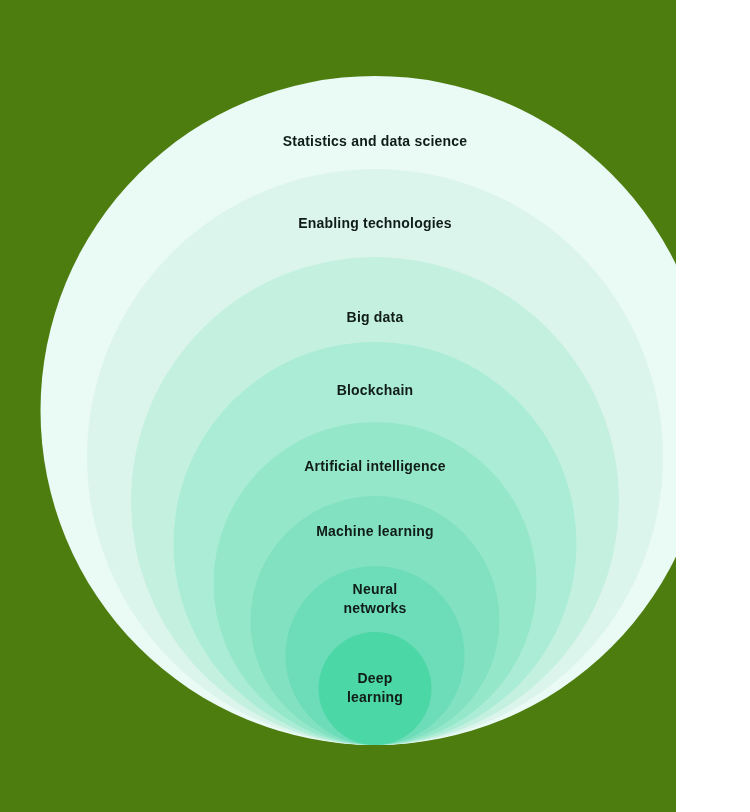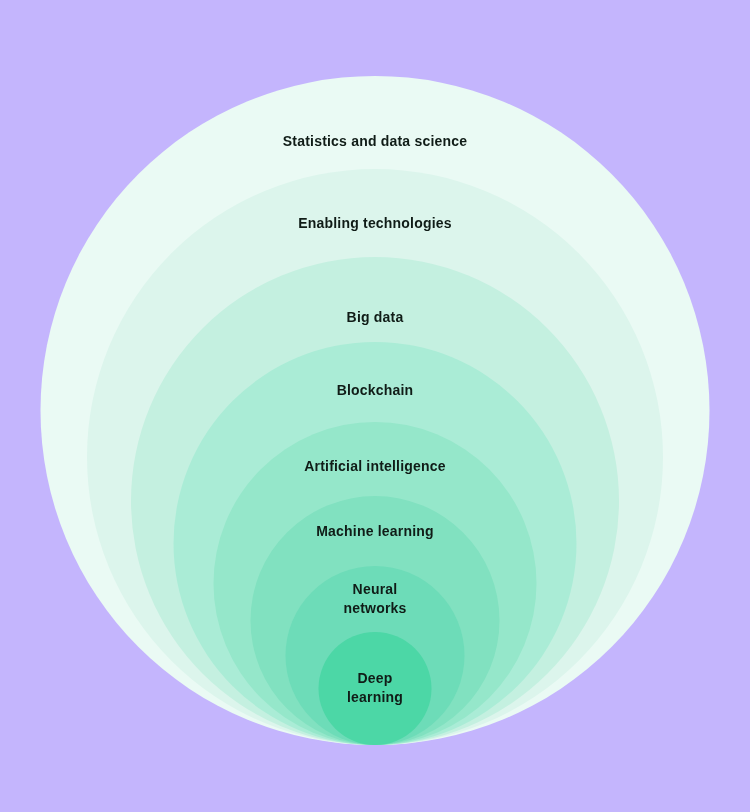--- a/index.html
+++ b/index.html
@@ -2,23 +2,23 @@
 <html><head>
 <meta charset="utf-8">
 <style>
   html, body {
     margin: 0;
     padding: 0;
     background: #ffffff;
   }
   .canvas {
     position: relative;
-    width: 750px;
+    width: 676px;
     height: 812px;
-    background: #c4b5fd;
+    background: #4d7c0f;
     overflow: hidden;
     font-family: "Liberation Sans", "DejaVu Sans", sans-serif;
   }
   svg text {
     font-family: "Liberation Sans", "DejaVu Sans", sans-serif;
     font-weight: 700;
     font-size: 14px;
     letter-spacing: 0.2px;
     text-anchor: middle;
   }

